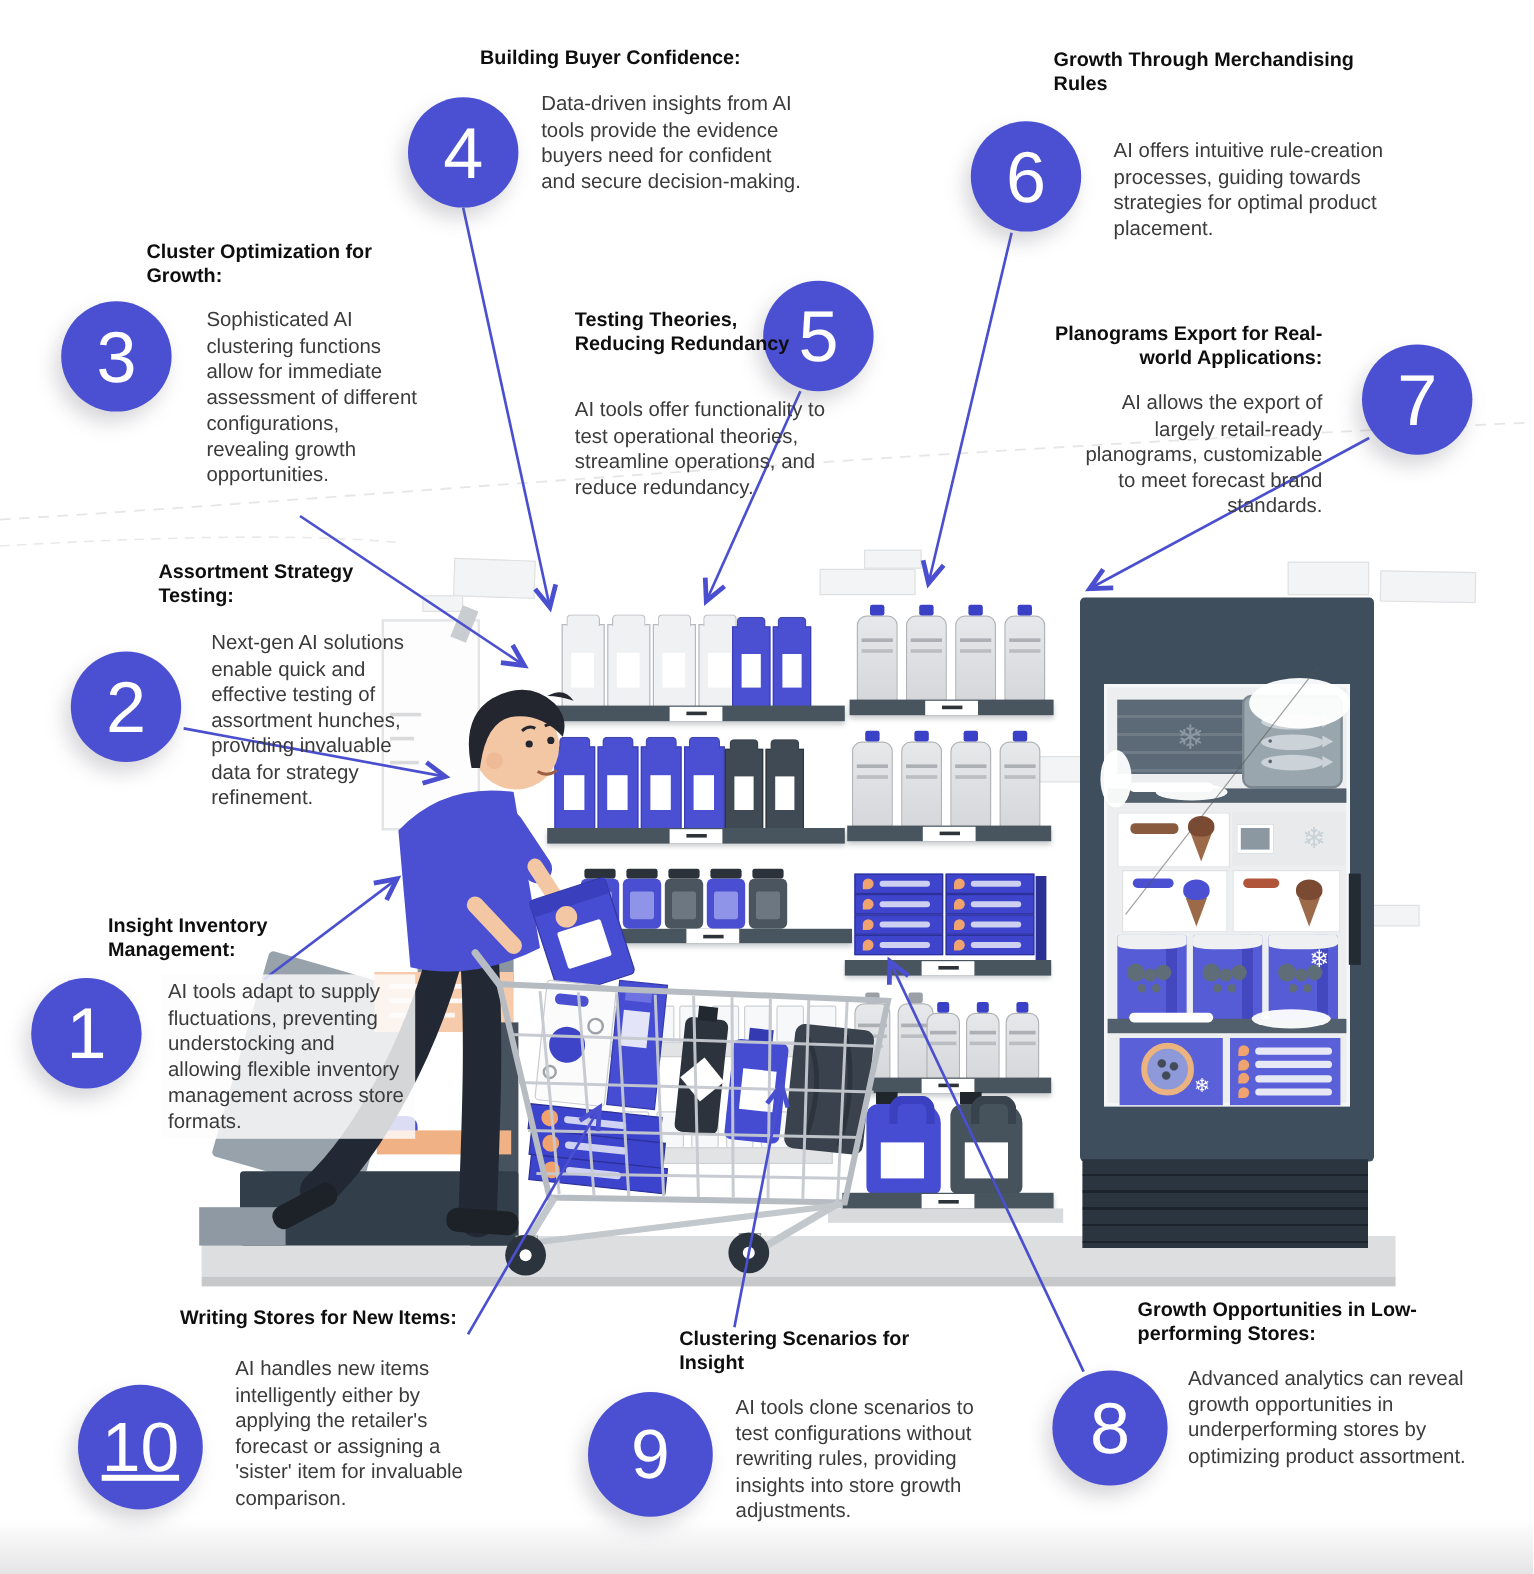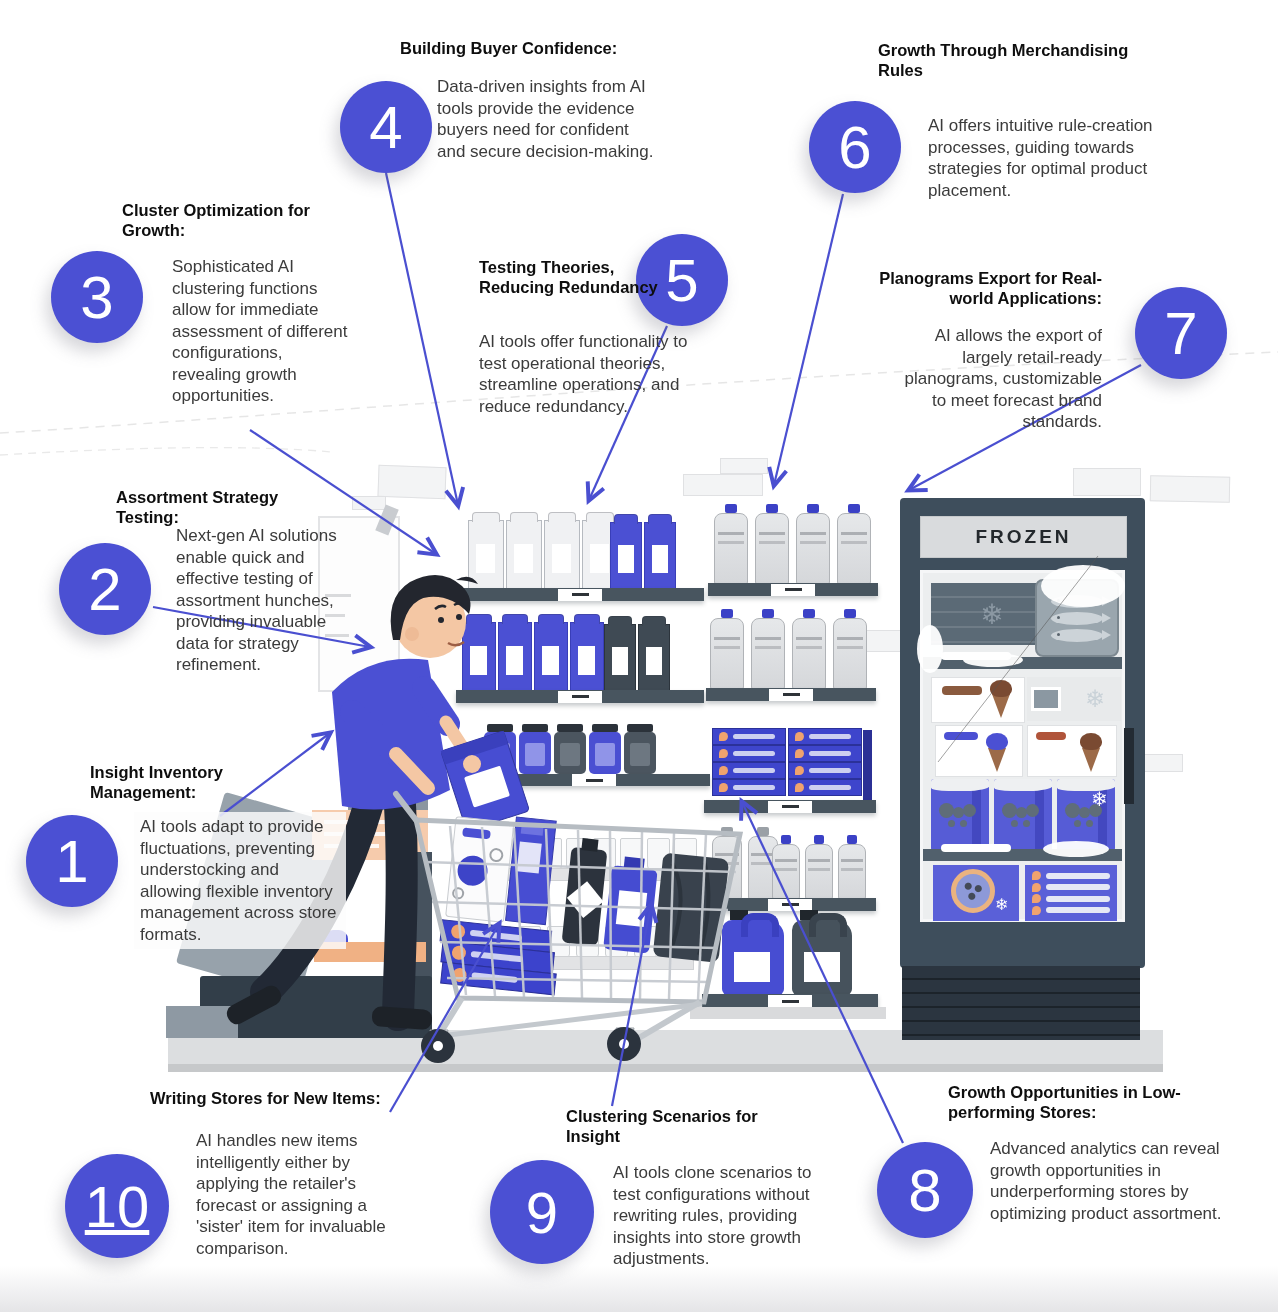--- a/index.html
+++ b/index.html
@@ -12,23 +12,23 @@
 
   
   .callout{display:contents;}
   .num{position:absolute;z-index:10;width:92px;height:92px;border-radius:50%;background:#4b50d3;
        color:#fff;display:flex;align-items:center;justify-content:center;font-size:60px;font-weight:400;
        box-shadow:-5px 9px 16px rgba(110,112,125,.28);}
   .num.big{width:104px;height:104px;font-size:58px;}
   .ctitle{position:absolute;z-index:10;font-weight:700;font-size:16.5px;line-height:1.22;color:#0e0e0e;}
   .cbody{position:absolute;z-index:10;font-size:17px;line-height:1.27;color:#3b3b3b;}
   .n1{left:26px;top:815px;}   .t1{left:90px;top:762px;width:195px;}  .b1{left:134px;top:812px;width:200px;background:rgba(253,253,253,.82);padding:4px 6px;}
-  .n2{left:59px;top:543px;}   .t2{left:116px;top:467px;width:195px;margin-top:20px;} .b2{left:176px;top:525px;width:162px;}
+  .n2{left:59px;top:543px;}   .t2{left:132px;top:467px;width:195px;} .b2{left:176px;top:525px;width:162px;}
   .n3{left:51px;top:251px;}   .t3{left:122px;top:200px;width:215px;} .b3{left:172px;top:256px;width:182px;}
-  .n4{left:340px;top:81px;}   .t4{left:400px;top:38px;width:240px;}  .b4{left:437px;top:76px;width:222px;}
+  .n4{left:340px;top:81px;}   .t4{left:400px;top:38px;width:240px;}  .b4{left:451px;top:76px;width:222px;}
   .n5{left:636px;top:234px;}  .t5{left:479px;top:257px;width:185px;} .b5{left:479px;top:331px;width:225px;}
   .n6{left:809px;top:101px;}  .t6{left:878px;top:40px;width:268px;}  .b6{left:928px;top:115px;width:238px;}
   .n7{left:1135px;top:287px;} .t7{left:868px;top:268px;width:234px;text-align:right;} .b7{left:888px;top:325px;width:214px;text-align:right;}
   .n8{left:877px;top:1142px;width:96px;height:96px;} .t8{left:948px;top:1082px;width:266px;} .b8{left:990px;top:1138px;width:258px;}
   .n9{left:490px;top:1160px;} .t9{left:566px;top:1106px;width:245px;} .b9{left:613px;top:1162px;width:228px;}
   .n10{left:65px;top:1154px;text-decoration:underline;} .t10{left:150px;top:1088px;width:285px;} .b10{left:196px;top:1130px;width:218px;}
 
   
   .abs{position:absolute;z-index:2;}
   .flexrow{position:absolute;z-index:2;display:flex;align-items:flex-end;}
@@ -313,21 +313,20 @@
       <i class="jh"></i>
       <i class="jl"></i>
     </div>
   <div class="shelf" id="shelf-6b">
       <span class="tag"></span>
     </div>
   <div class="abs" id="platform"></div>
 
   
   <div class="abs freezer">
-    <div class="fz-head">FROZEN</div>
     <div class="fz-glass">
       <div class="fz fz-darkpanel">❄</div>
       <div class="fz fz-fishtray" id="fishes">
           <div class="fish"></div>
           <div class="fish"></div>
           <div class="fish"></div>
         </div>
       <div class="fz fz-div" style="top:84px;"></div>
       <div class="fz fz-card" style="left:8px;top:104px;width:92px;height:44px;">
         <span class="bar" style="left:10px;top:8px;width:40px;height:9px;background:#8a5a3e;"></span>
@@ -485,21 +484,21 @@
       <path d="M390,1112 L499,924" marker-end="url(#arr)"></path>
       <path d="M612,1106 L651,905" marker-end="url(#arr)"></path>
       <path d="M903,1143 L742,802" marker-end="url(#arr)"></path>
     </g>
   </svg>
 
   
   <div class="callout">
     <div class="num n1">1</div>
     <div class="ctitle t1">Insight Inventory Management:</div>
-    <div class="cbody b1">AI tools adapt to provide fluctuations, preventing understocking and allowing flexible inventory management across store formats.</div>
+    <div class="cbody b1">AI tools adapt to supply fluctuations, preventing understocking and allowing flexible inventory management across store formats.</div>
   </div>
   <div class="callout">
     <div class="num n2">2</div>
     <div class="ctitle t2">Assortment Strategy Testing:</div>
     <div class="cbody b2">Next-gen AI solutions enable quick and effective testing of assortment hunches, providing invaluable data for strategy refinement.</div>
   </div>
   <div class="callout">
     <div class="num n3">3</div>
     <div class="ctitle t3">Cluster Optimization for Growth:</div>
     <div class="cbody b3">Sophisticated AI clustering functions allow for immediate assessment of different configurations, revealing growth opportunities.</div>

